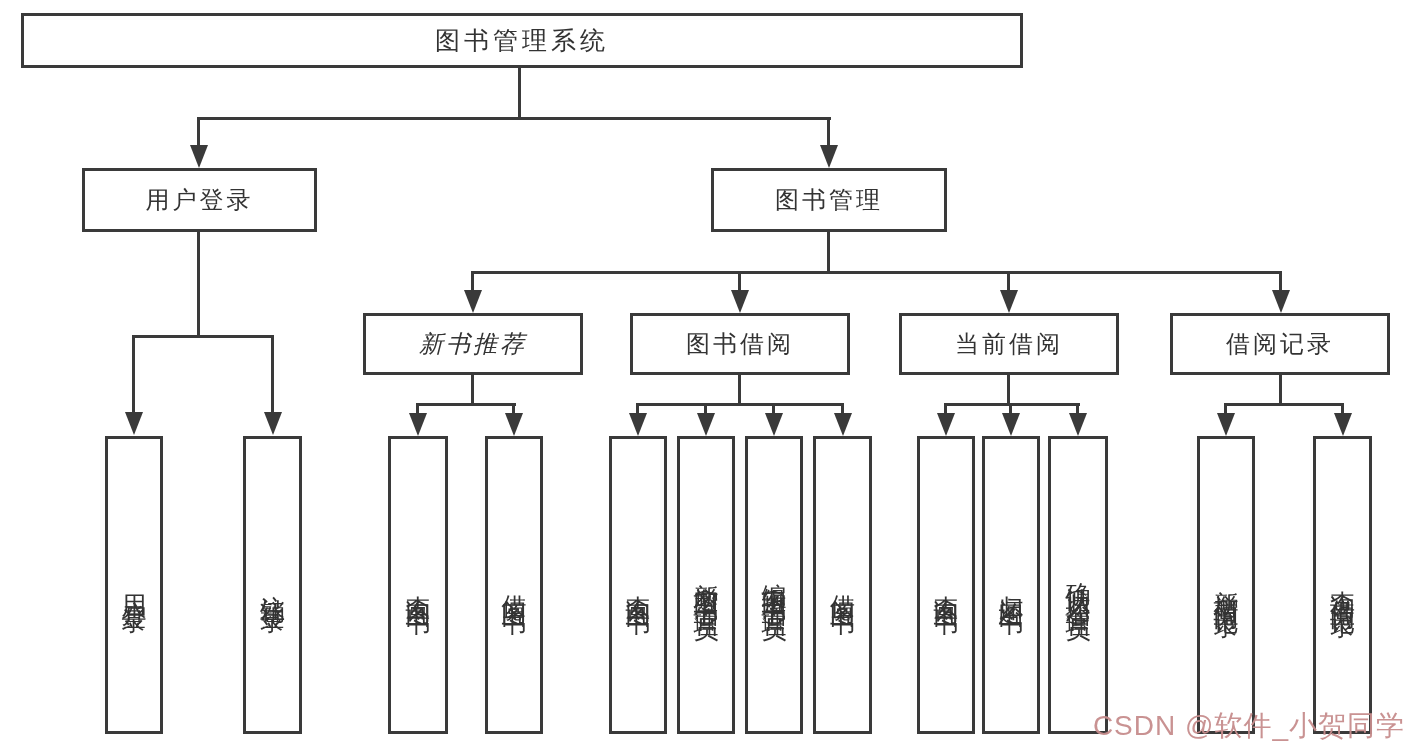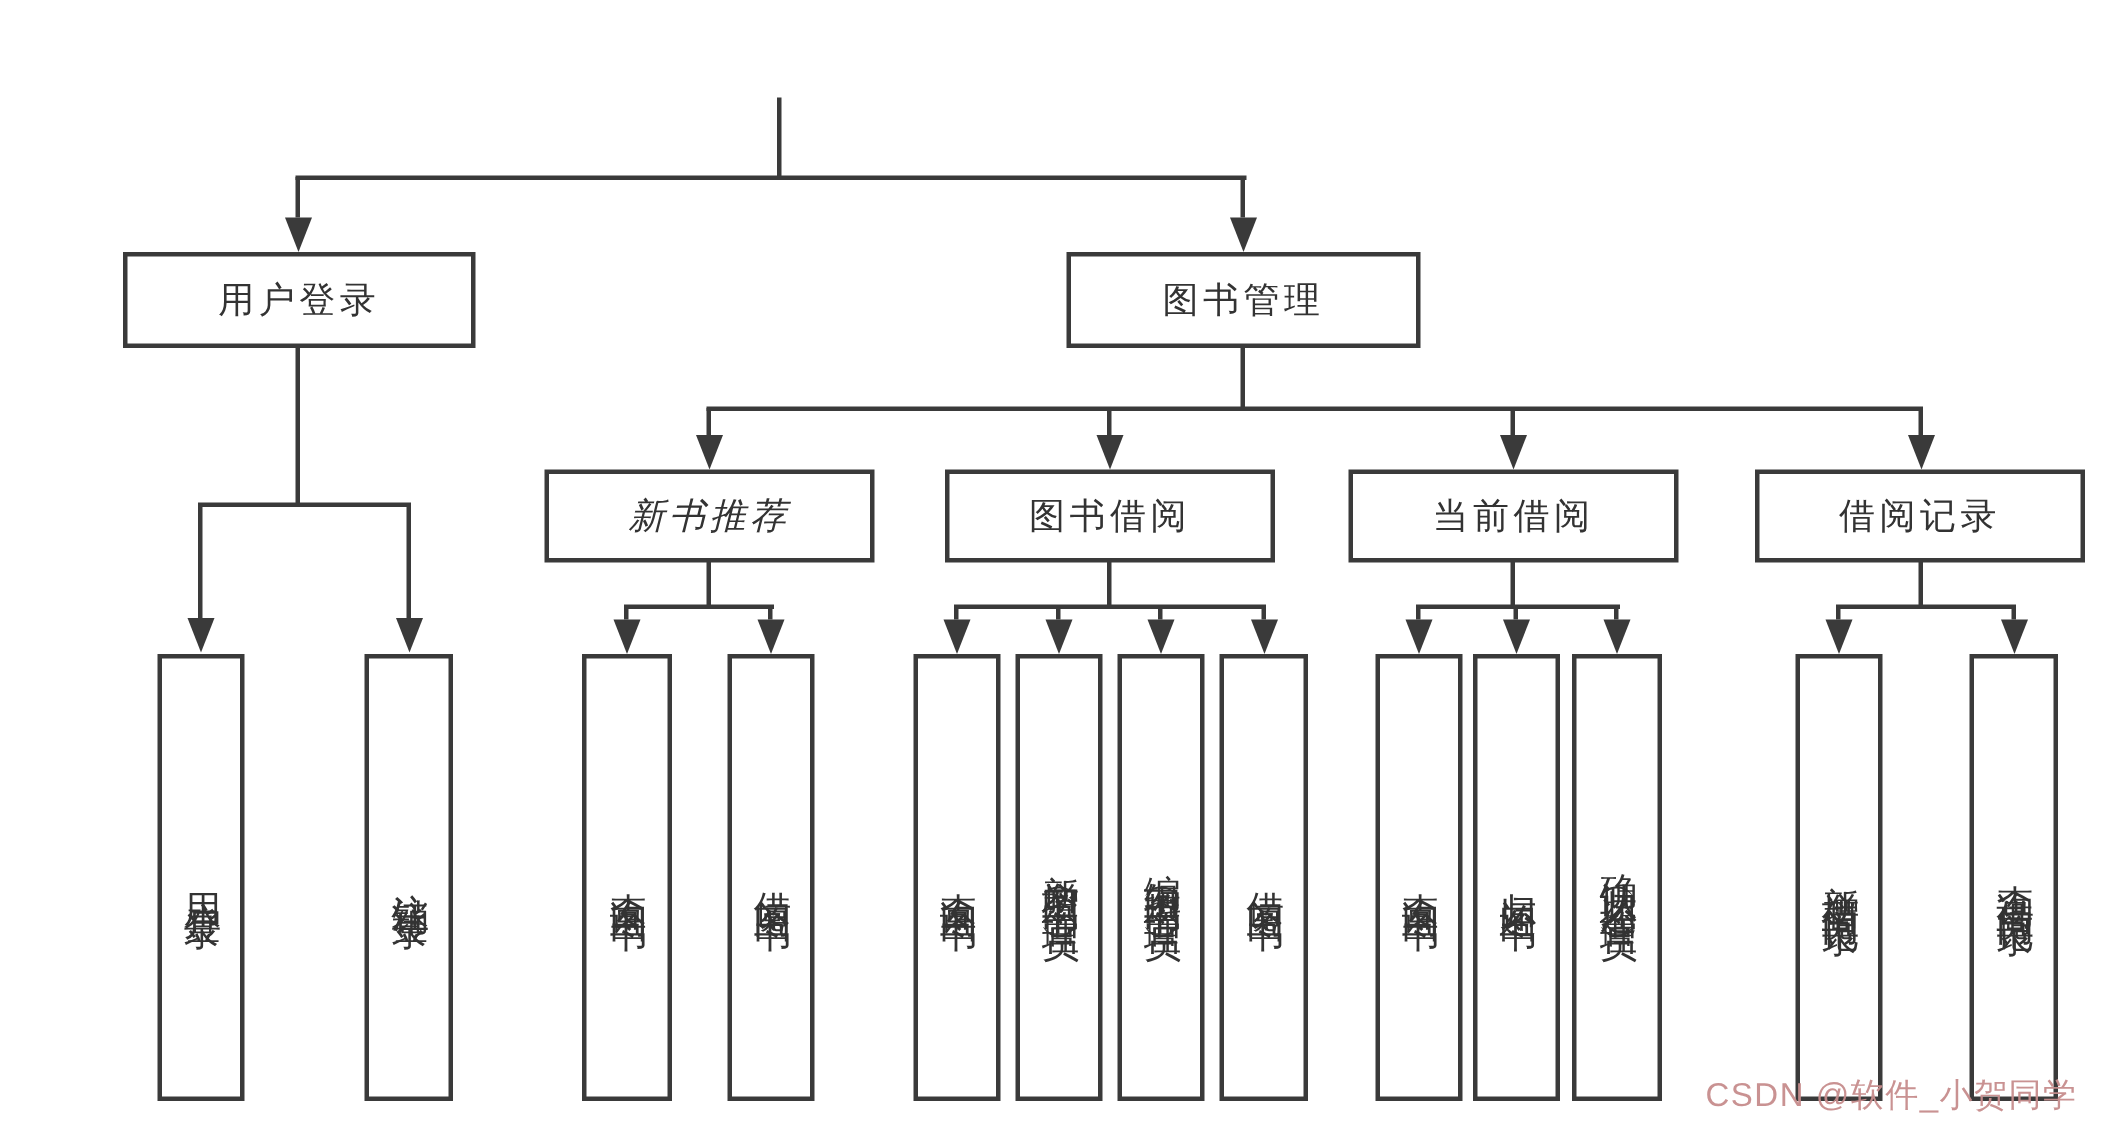--- a/index.html
+++ b/index.html
@@ -13,28 +13,31 @@
          top:436px;height:298px;display:flex;align-items:center;justify-content:center;}
   .vnode span{writing-mode:vertical-rl;text-orientation:mixed;
               font-size:25px;letter-spacing:5px;line-height:1;}
   .hline{position:absolute;height:3px;background:#3a3a3a;}
   .vline{position:absolute;width:3px;background:#3a3a3a;}
   .arrow{position:absolute;width:3px;background:#3a3a3a;}
   .arrow::after{content:"";position:absolute;top:100%;left:50%;transform:translateX(-50%);
                 width:0;height:0;border-style:solid;
                 border-width:23px 9px 0 9px;
                 border-color:#3a3a3a transparent transparent transparent;}
-  .watermark{position:absolute;right:20px;bottom:2px;font-size:22px;
+  .watermark{position:absolute;right:0;bottom:2px;font-size:28px;
              color:rgba(198,140,140,0.95);letter-spacing:1px;z-index:10;}
 </style>
 </head>
 <body>
 
 <div class="canvas">
 
+  <div class="hnode root" style="left:21px;top:13px;width:1002px;height:55px;">
+    <span>图书管理系统</span>
+  </div>
 
   <div class="hnode" style="left:82px;top:168px;width:235px;height:64px;">
     <span>用户登录</span>
   </div>
   <div class="hnode" style="left:711px;top:168px;width:236px;height:64px;">
     <span>图书管理</span>
   </div>
 
   <div class="hnode" style="left:363px;top:313px;width:220px;height:62px;font-style:italic;">
     <span>新书推荐</span>

